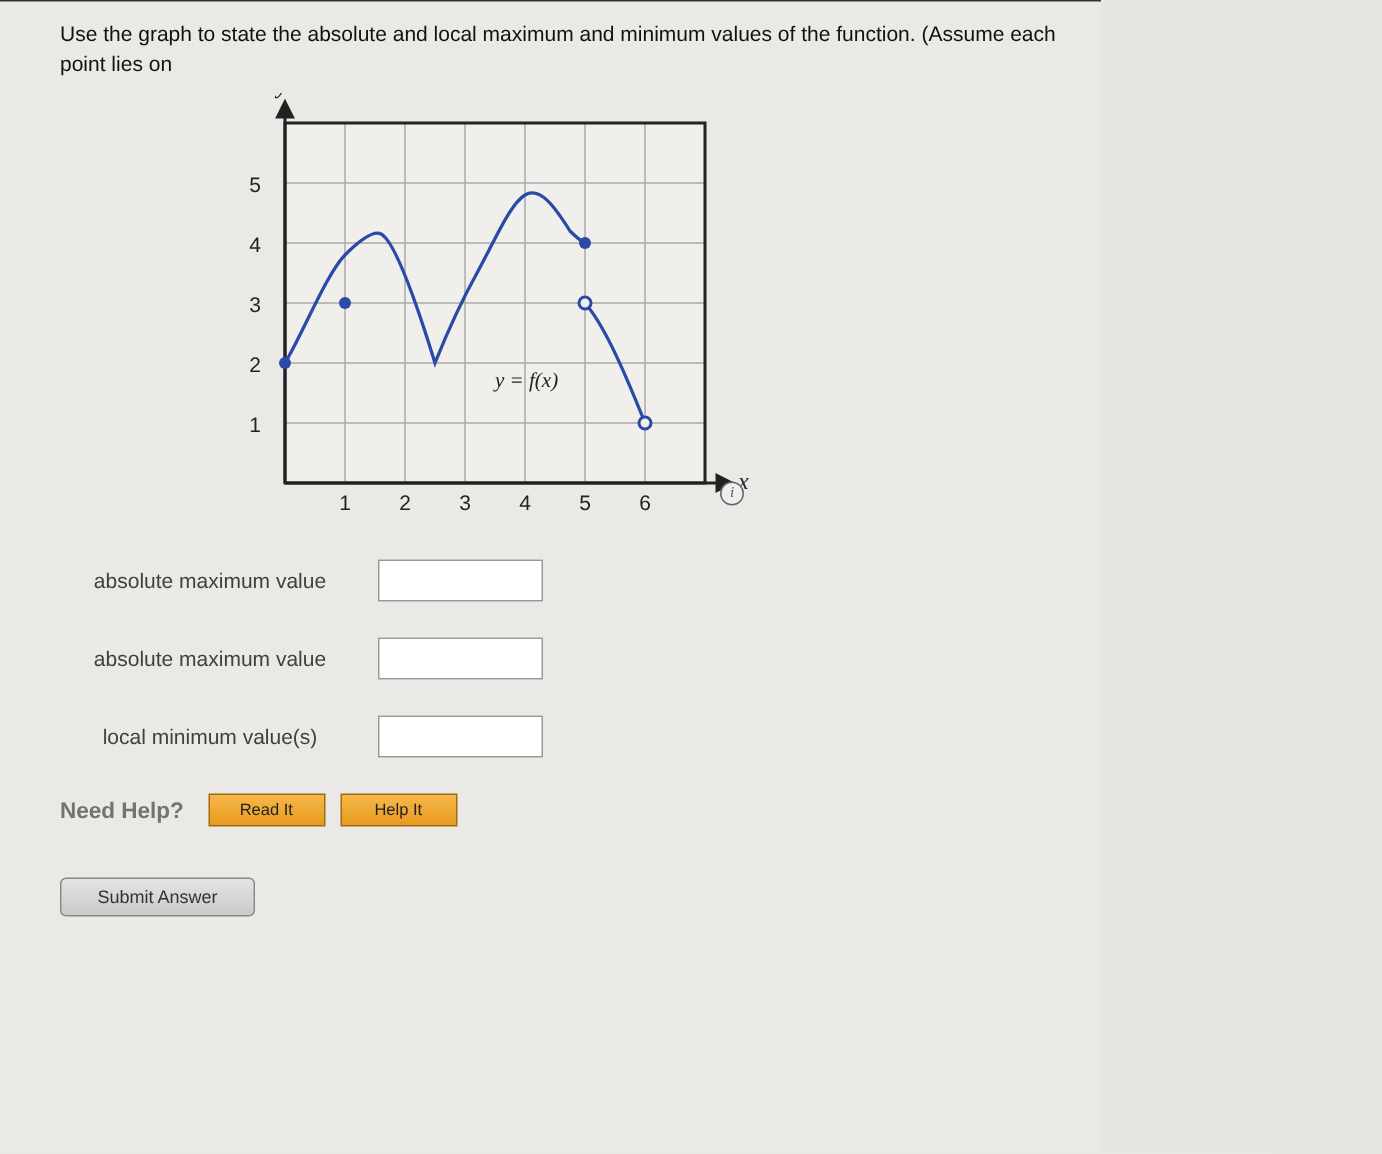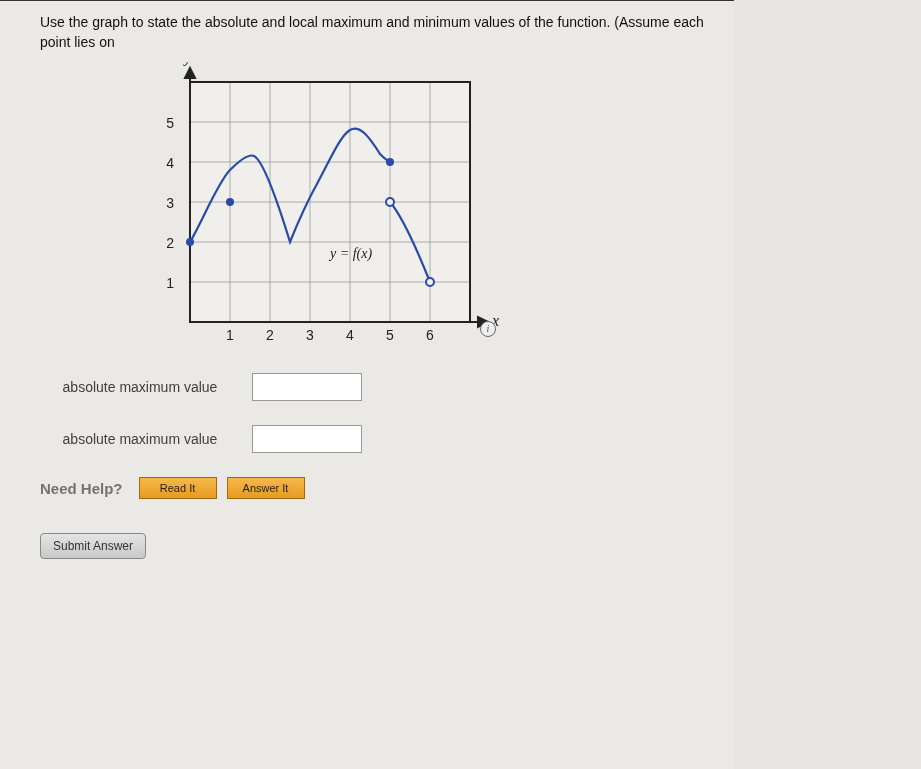--- a/index.html
+++ b/index.html
@@ -77,21 +77,21 @@
   }
   .submit-row {
     margin-top: 34px;
   }
   .submit-btn {
     background: linear-gradient(#e4e4e4, #c9c9c9);
     border: 1px solid #888;
     border-radius: 4px;
     color: #333;
     font-size: 12px;
-    padding: 5px 12px;
+    padding: 5px 24px;
     cursor: pointer;
   }
   .info-icon {
     position: absolute;
     left: 480px;
     top: 320px;
     width: 16px;
     height: 16px;
     border: 1px solid #666;
     border-radius: 50%;
@@ -206,25 +206,29 @@
 
   <div class="answers">
     <div class="answer-row">
       <label>absolute maximum value</label>
       <input class="answer-input" type="text" style="">
     </div>
     <div class="answer-row">
       <label>absolute maximum value</label>
       <input class="answer-input" type="text" style="">
     </div>
+    <div class="answer-row">
+      <label>local minimum value(s)</label>
+      <input class="answer-input" type="text" style="">
+    </div>
   </div>
 
   <div class="help-row">
     <span class="help-label">Need Help?</span>
     <button class="help-btn">Read It</button>
-    <button class="help-btn">Answer It</button>
+    <button class="help-btn">Help It</button>
   </div>
 
   <div class="submit-row">
     <button class="submit-btn">Submit Answer</button>
   </div>
 
 </div>
 
 </body></html>

